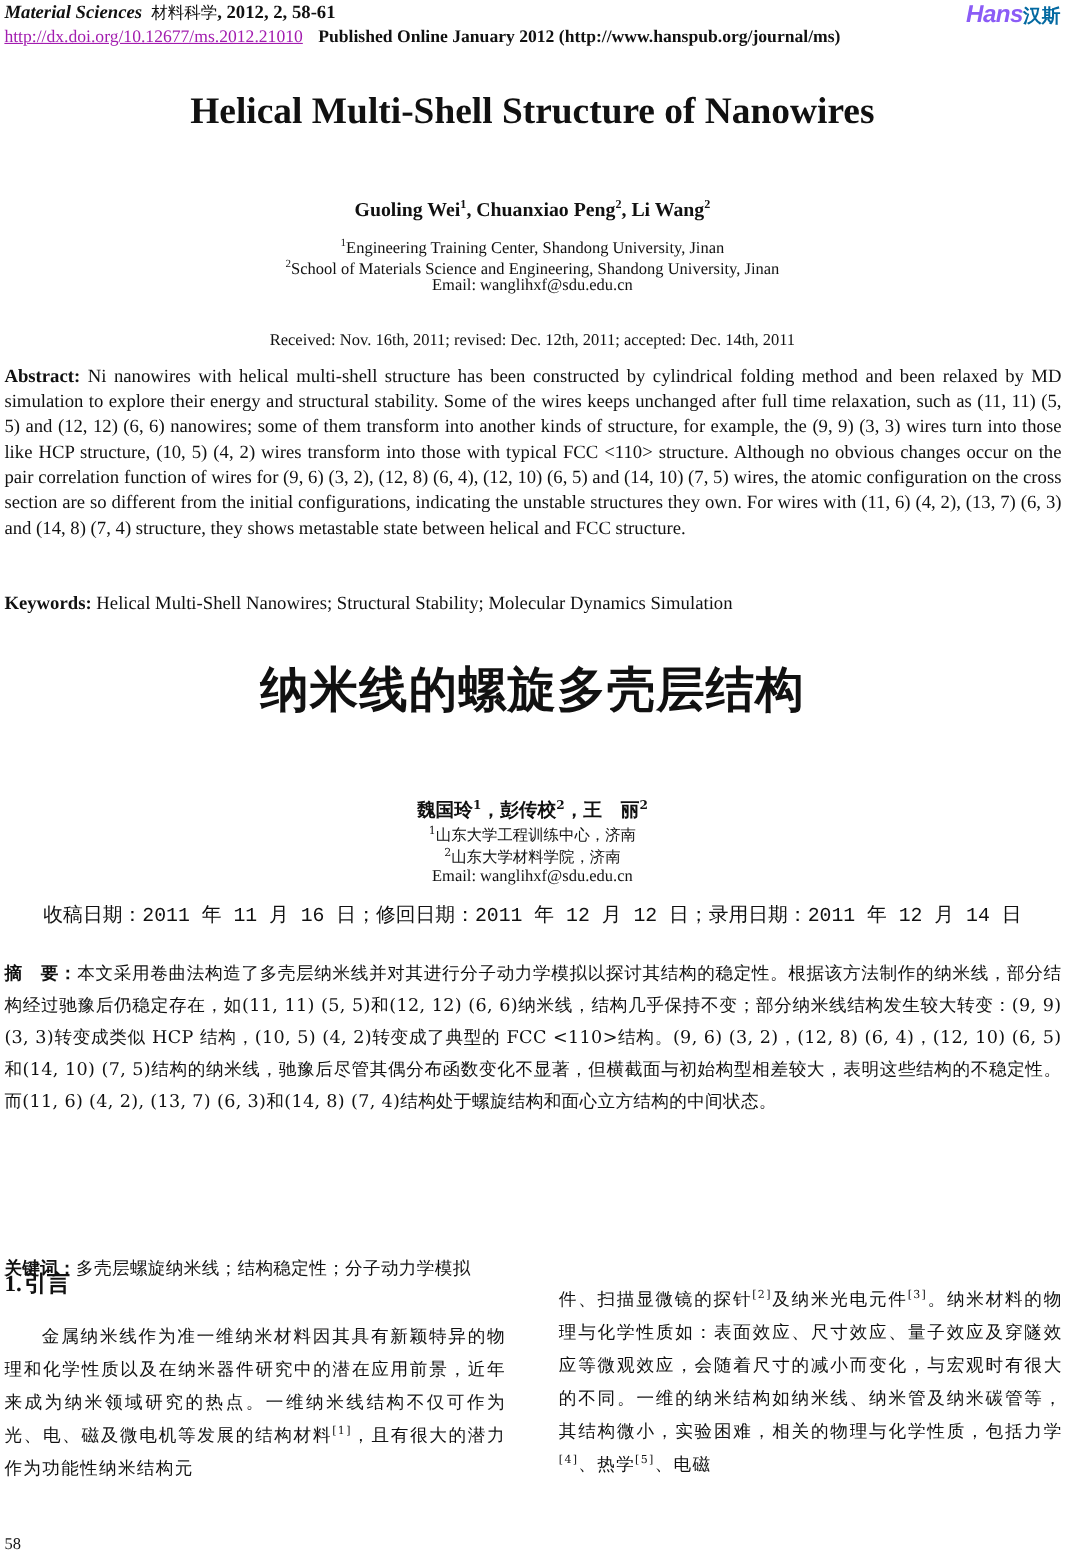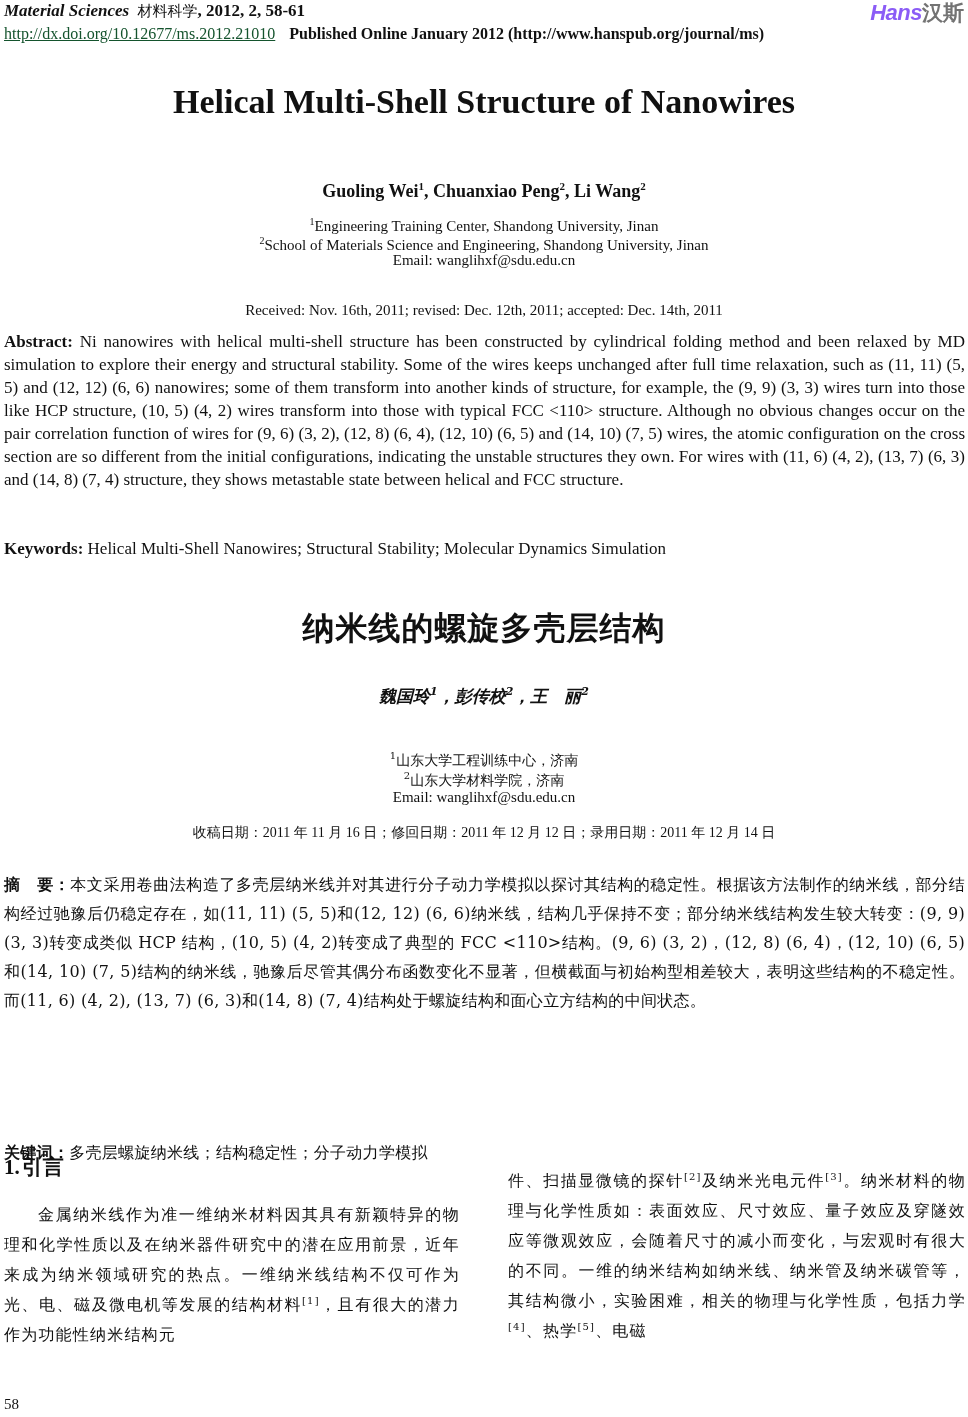--- a/index.html
+++ b/index.html
@@ -9,29 +9,29 @@
     color: #111;
   }
   .abs { position: absolute; }
   .hdr-journal {
     left: 4px; top: 1px; font-size: 17px; line-height: 20px; font-weight: bold;
   }
   .hdr-journal .ital { font-style: italic; }
   .hdr-line2 {
     left: 4px; top: 24px; font-size: 16px; line-height: 20px; white-space: nowrap;
   }
-  .doi-link { color: #14532d; text-decoration: underline; }
+  .doi-link { color: #a21caf; text-decoration: underline; }
   .logo {
     right: 4px; top: 0px; font-size: 22px; line-height: 26px; white-space: nowrap;
   }
   .logo-hans {
     font-family: "Liberation Sans", "DejaVu Sans", sans-serif; font-weight: bold; font-style: italic;
     color: #8b5cf6; letter-spacing: -0.5px;
   }
-  .logo-cn { font-family: "DejaVu Sans", sans-serif; font-weight: bold; color: #737373; font-size: 21px; }
+  .logo-cn { font-family: "DejaVu Sans", sans-serif; font-weight: bold; color: #0369a1; font-size: 17px; }
 
   .center { left: 0; width: 968px; text-align: center; }
   .title-en { top: 80px; font-size: 34px; line-height: 44px; font-weight: bold; }
   .authors-en { top: 174px; font-size: 18px; line-height: 24px; font-weight: bold; }
   .authors-en sup, .authors-cn sup { font-size: 11px; }
   .affil { font-size: 15px; line-height: 20px; }
   .affil sup { font-size: 10px; }
   .affil1 { top: 212px; }
   .affil2 { top: 231px; }
   .email-en { top: 250px; }
@@ -39,31 +39,31 @@
 
   .para-en {
     left: 4px; width: 961px; font-size: 17px; line-height: 23px; text-align: justify;
   }
   .abstract-en { top: 330px; }
   .keywords-en { top: 537px; }
   .lbl { font-weight: bold; }
 
   .title-cn {
     top: 606px; font-family: "DejaVu Sans", sans-serif; font-weight: bold;
-    font-size: 32px; line-height: 44px; letter-spacing: 1px;
+    font-size: 44px; line-height: 44px; letter-spacing: 1px;
   }
   .authors-cn {
-    top: 680px; font-family: "DejaVu Serif", serif; font-weight: bold; font-size: 17px; line-height: 24px; font-style: italic;
+    top: 720px; font-family: "DejaVu Serif", serif; font-weight: bold; font-size: 17px; line-height: 24px;
   }
   .affil-cn1 { top: 746px; }
   .affil-cn2 { top: 766px; }
   .email-cn { top: 787px; }
   .affil-cn { font-family: "DejaVu Serif", serif; font-size: 14px; line-height: 20px; }
   .email-cn { font-family: "Liberation Serif", serif; font-size: 15px; line-height: 20px; }
-  .dates-cn { top: 823px; font-family: Liberation Serif, serif; font-size: 14px; line-height: 20px; }
+  .dates-cn { top: 823px; font-family: Liberation Mono, monospace; font-size: 18px; line-height: 20px; }
 
   .para-cn {
     left: 4px; width: 961px; font-family: "DejaVu Serif", serif; font-size: 16px; line-height: 29px;
     text-align: justify; letter-spacing: 0.3px;
   }
   .abstract-cn { top: 870px; }
   .lbl-cn { font-family: "DejaVu Sans", sans-serif; font-weight: bold; }
   .keywords-cn { top: 1138px; }
 
   .section-heading {

